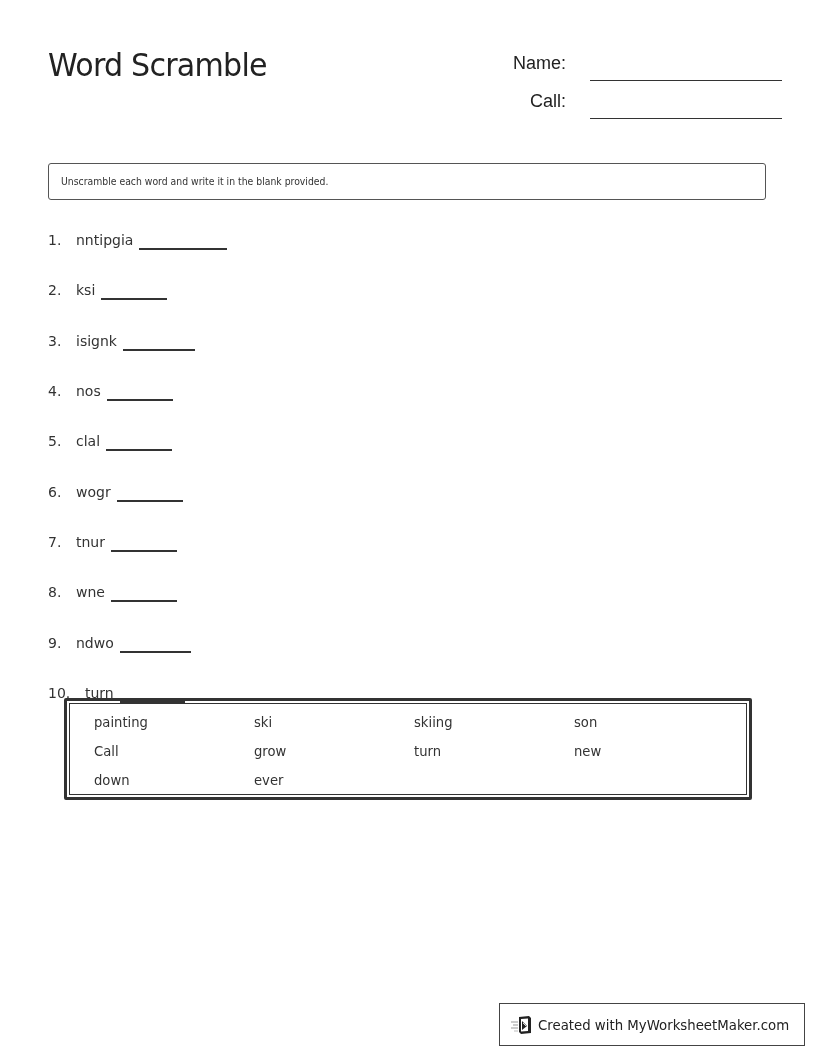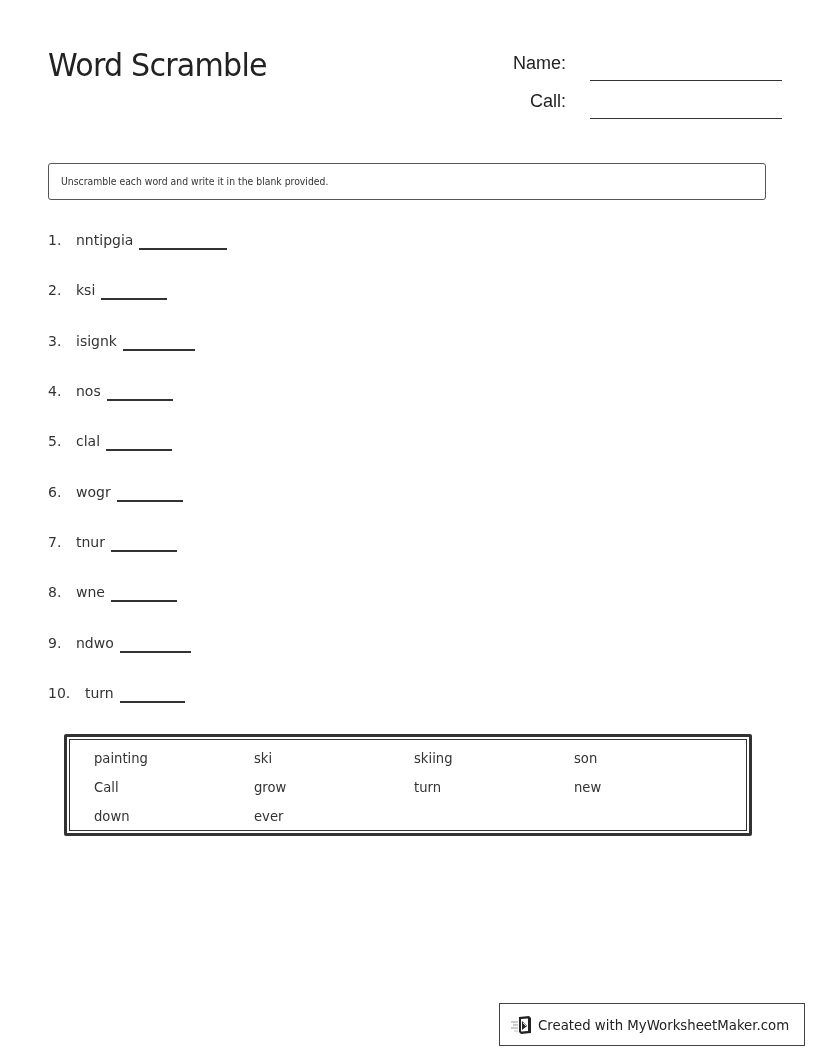--- a/index.html
+++ b/index.html
@@ -91,21 +91,21 @@
     display: inline-block;
     height: 0;
     border-bottom: 2px solid #333333;
     margin-left: 6px;
     position: relative;
     top: 5px;
   }
   .wordbank-outer {
     position: absolute;
     left: 64px;
-    top: 734px;
+    top: 698px;
     width: 688px;
     height: 102px;
     box-sizing: border-box;
     border: 3px solid #333333;
     border-radius: 2px;
     padding: 2px;
   }
   .wordbank-inner {
     width: 100%;
     height: 100%;

